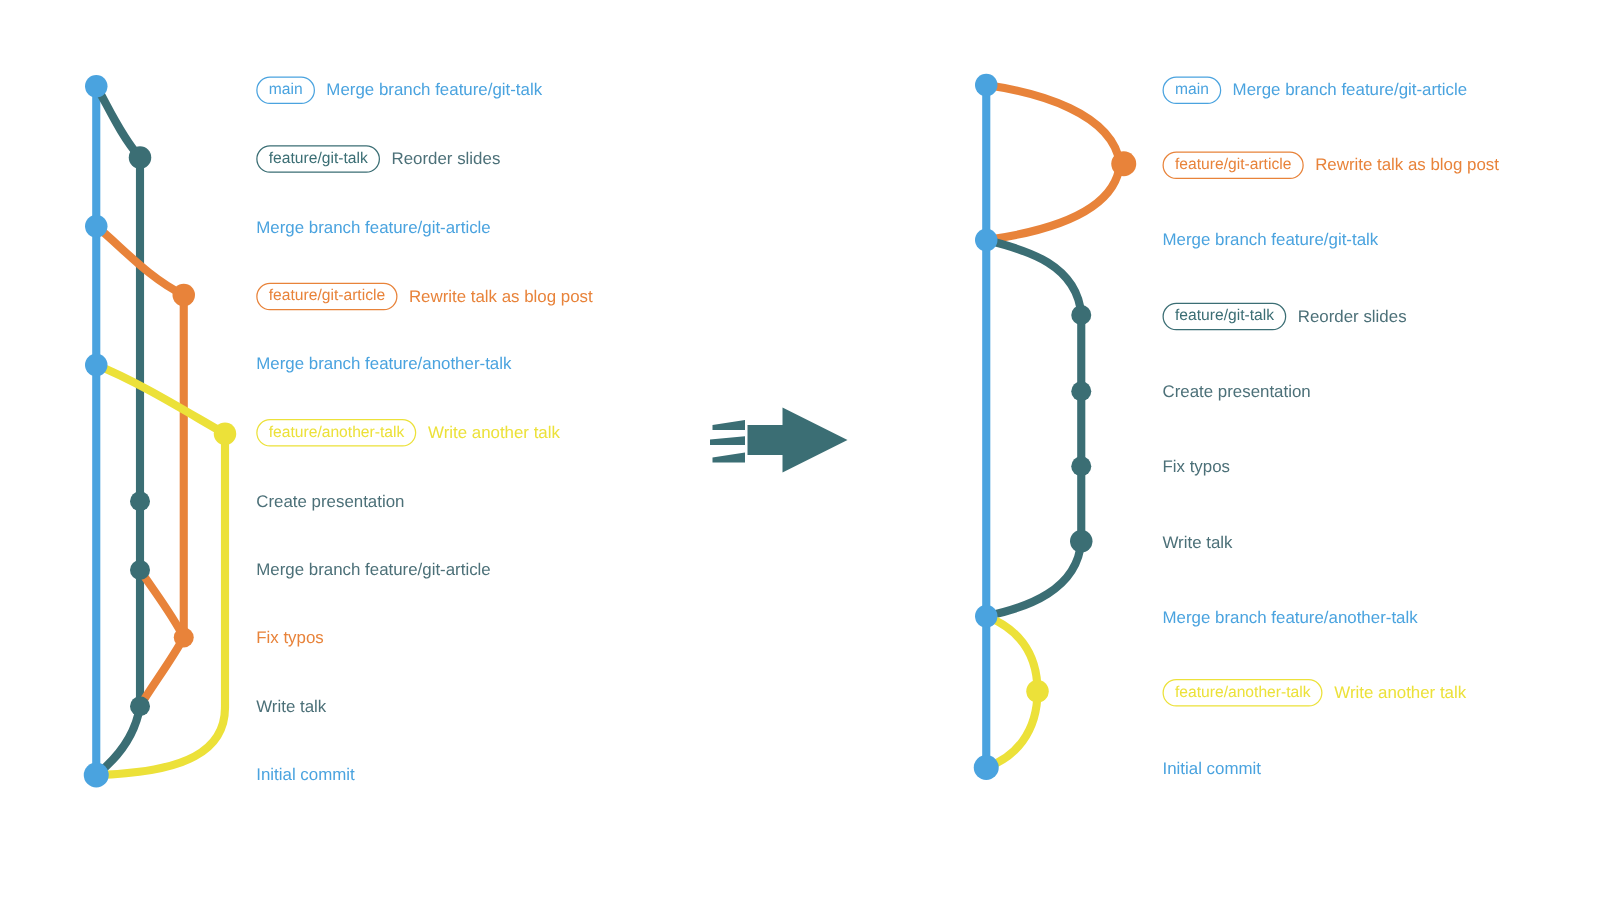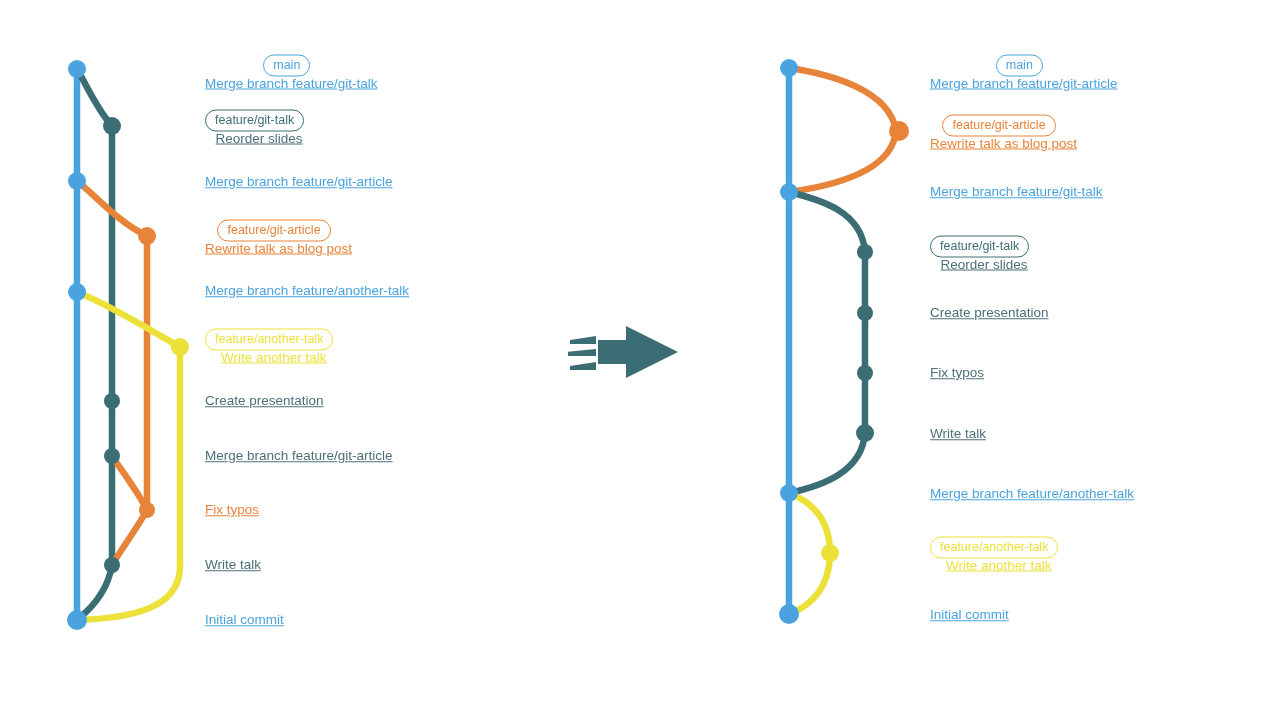--- a/index.html
+++ b/index.html
@@ -8,31 +8,31 @@
     background:#ffffff;
     font-family:"Liberation Sans","DejaVu Sans",sans-serif;
     overflow:hidden;
   }
   #stage{position:relative;width:1280px;height:720px;}
 
   .graph{position:absolute;top:0;left:0;width:1280px;height:720px;}
   svg.lines{position:absolute;top:0;left:0;width:1280px;height:720px;pointer-events:none;}
 
   .row{position:absolute;display:flex;align-items:center;transform:translateY(-50%);
-       white-space:nowrap;flex-direction:column;}
+       white-space:nowrap;}
   .badge{
     display:inline-block;
     border:1px solid currentColor;
     border-radius:11px;
     padding:3px 9px 4px 9px;
     font-size:12.5px;
     line-height:1;
     margin-right:9px;
   }
-  .msg{font-size:13.5px;line-height:1;text-decoration:underline;}
+  .msg{font-size:13.5px;line-height:1;}
 
   .arrow{position:absolute;}
 </style>
 </head>
 <body>
 
 <div id="stage">
 
   <div class="graph" id="before-graph">
     <svg class="lines" id="before-lines" viewBox="0 0 1280 720">

